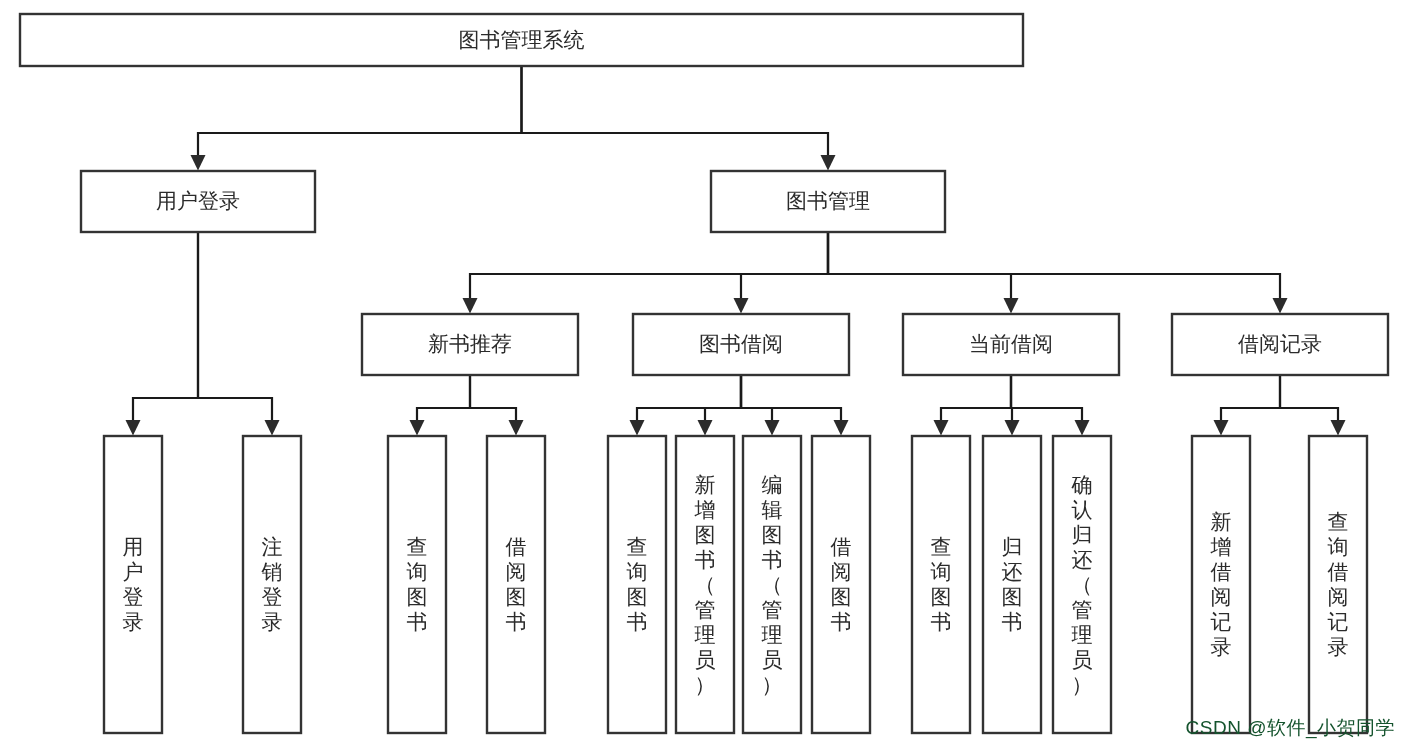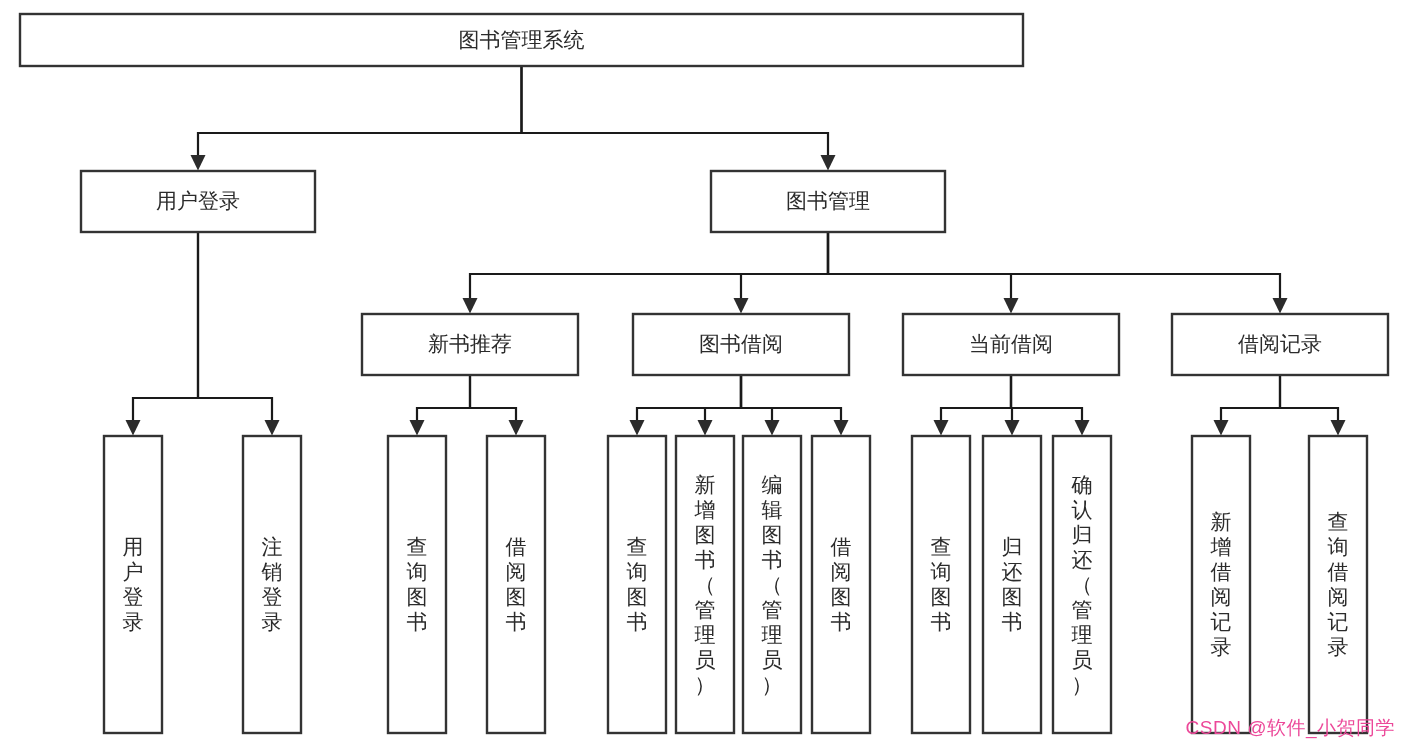--- a/index.html
+++ b/index.html
@@ -56,21 +56,21 @@
   .arrow-head {
     fill: #2b2b2b;
     stroke: none;
   }
   .watermark {
     position: absolute;
     right: 10px;
     bottom: 6px;
     font-family: "Liberation Sans", "DejaVu Sans", sans-serif;
     font-size: 19px;
-    color: #ec4899;
+    color: #14532d;
     letter-spacing: 0.5px;
     white-space: nowrap;
     user-select: none;
   }
 </style>
 </head>
 <body>
 
 <div id="diagram-root">
   <svg id="diagram-svg" viewBox="0 0 1405 747" xmlns="http://www.w3.org/2000/svg">

